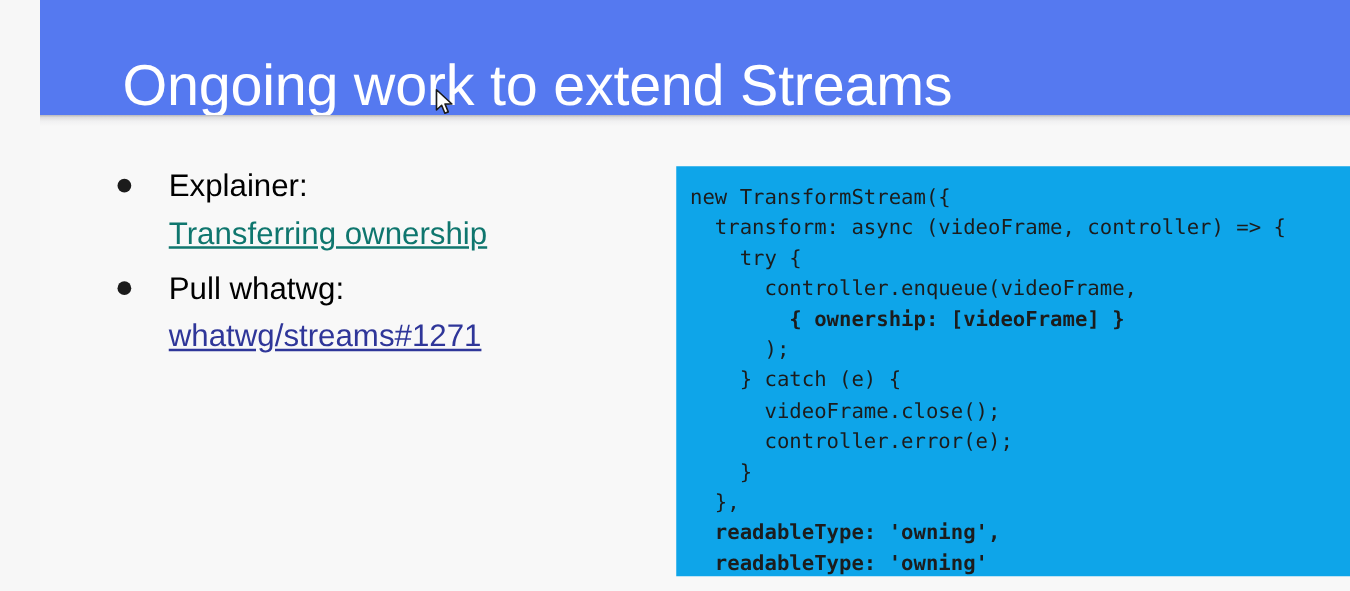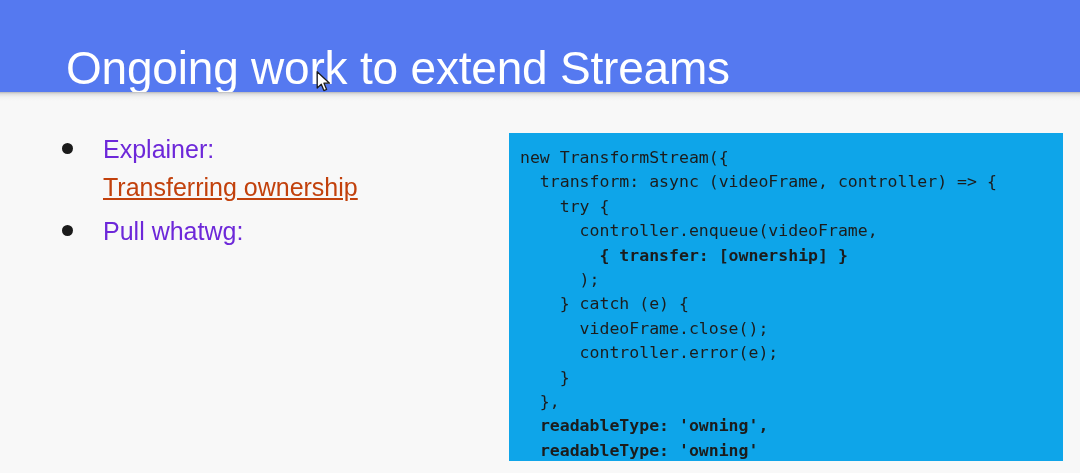--- a/index.html
+++ b/index.html
@@ -13,20 +13,21 @@
     background: #f7f7f7;
     font-family: "Liberation Sans", sans-serif;
     overflow: hidden;
     position: relative;
   }
 
   #slide {
     position: absolute;
     inset: 0;
     background: #f8f8f8;
+    margin-left: 32px;
   }
 
   
   #slide-header {
     position: absolute;
     left: 0;
     top: 0;
     width: 1080px;
     height: 92px;
     background: #5579f0;
@@ -78,21 +79,21 @@
     top: 13px;
     width: 11px;
     height: 11px;
     border-radius: 50%;
     background: #1b1b1b;
   }
   .bullet-label {
     display: block;
     font-size: 25px;
     line-height: 38px;
-    color: #6d28d9;
+    color: #000000;
     white-space: nowrap;
   }
   .bullet-link {
     display: inline-block;
     font-size: 25px;
     line-height: 38px;
     color: #2f3699;
     text-decoration: underline;
     text-underline-offset: 2px;
     white-space: nowrap;
@@ -139,34 +140,35 @@
 
   <div id="slide-header" style="background: rgb(85, 121, 240);">
     <h1 id="slide-title" style="color: rgb(255, 255, 255);">Ongoing work to extend Streams</h1>
   </div>
   <div id="slide-header-shadow"></div>
 
   <ul id="bullet-list">
     <li class="bullet-item">
       <span class="bullet-marker"></span>
       <span class="bullet-label">Explainer:</span>
-      <a class="bullet-link" style="color: #c2410c;">Transferring ownership</a>
+      <a class="bullet-link" style="color: #0f766e;">Transferring ownership</a>
     </li>
     <li class="bullet-item">
       <span class="bullet-marker"></span>
       <span class="bullet-label">Pull whatwg:</span>
+      <a class="bullet-link" style="color: rgb(47, 54, 153);">whatwg/streams#1271</a>
     </li>
   </ul>
 
   <div id="code-block" style="background: #0ea5e9;">
     <pre id="code-text" style="color: rgb(28, 28, 28);">new TransformStream({
   transform: async (videoFrame, controller) =&gt; {
     try {
       controller.enqueue(videoFrame,
-        <span class="b">{ transfer: [ownership] }</span>
+        <span class="b">{ ownership: [videoFrame] }</span>
       );
     } catch (e) {
       videoFrame.close();
       controller.error(e);
     }
   },
   <span class="b">readableType: 'owning',</span>
   <span class="b">readableType: 'owning'</span>
 });</pre>
   </div>

